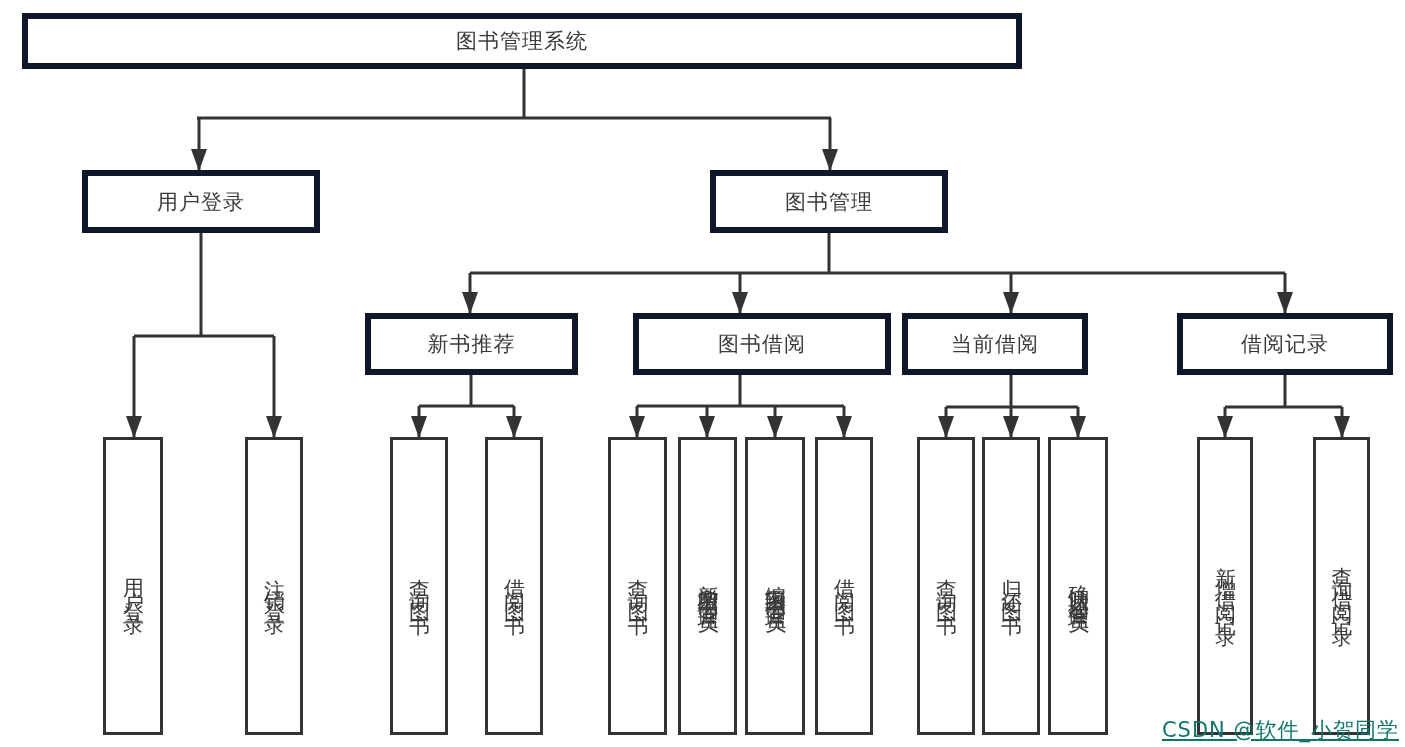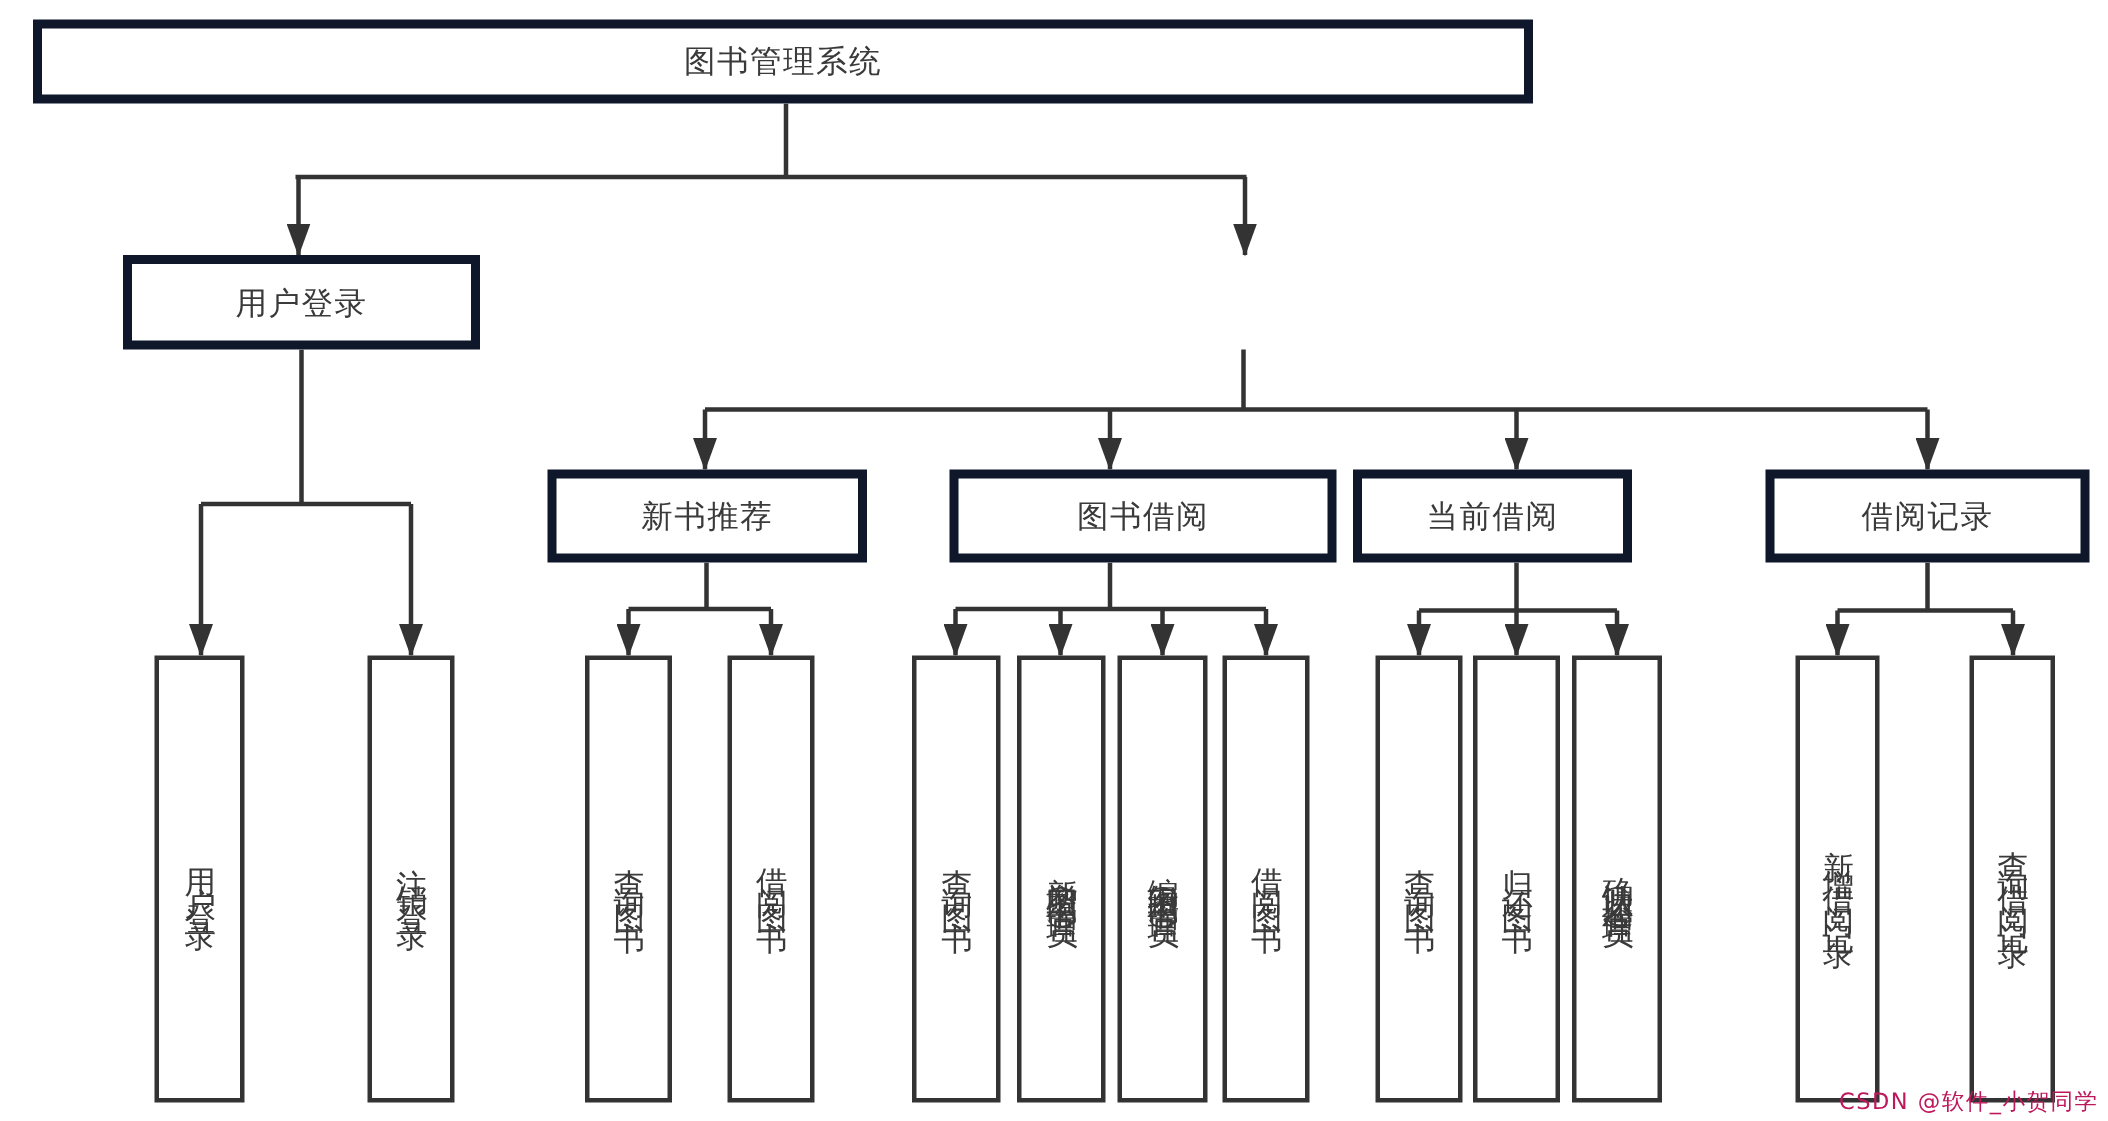--- a/index.html
+++ b/index.html
@@ -36,24 +36,25 @@
     text-orientation:mixed;
     font-size:21px;
     line-height:1;
     letter-spacing:12px;
     white-space:nowrap;
   }
   .vlabel.tight{letter-spacing:4px;}
   #watermark{
     position:absolute;
     right:6px;bottom:3px;
-    color:#be185d;
-    font-size:15px;
+    color:#0f766e;
+    font-size:21px;
     letter-spacing:1px;
     z-index:3;
+    text-decoration:underline;
   }
 </style>
 </head>
 <body>
 
 <div id="canvas">
 
   <svg id="wires" width="1405" height="747" viewBox="0 0 1405 747">
     <defs>
       <marker id="arw" markerUnits="userSpaceOnUse" markerWidth="22" markerHeight="16" viewBox="0 0 22 16" refX="21" refY="8" orient="auto">
@@ -96,20 +97,23 @@
       <path d="M1342,407 V437" marker-end="url(#arw)"></path>
     </g>
   </svg>
 
   <div class="box" style="left:22px;top:13px;width:1000px;height:56px;">
     <span>图书管理系统</span>
   </div>
 
   <div class="box" style="left:82px;top:170px;width:238px;height:63px;">
     <span>用户登录</span>
+  </div>
+  <div class="box" style="left:710px;top:170px;width:238px;height:63px;">
+    <span>图书管理</span>
   </div>
 
   <div class="box" style="left:365px;top:313px;width:213px;height:62px;">
     <span>新书推荐</span>
   </div>
   <div class="box" style="left:633px;top:313px;width:258px;height:62px;">
     <span>图书借阅</span>
   </div>
   <div class="box" style="left:902px;top:313px;width:186px;height:62px;">
     <span>当前借阅</span>

